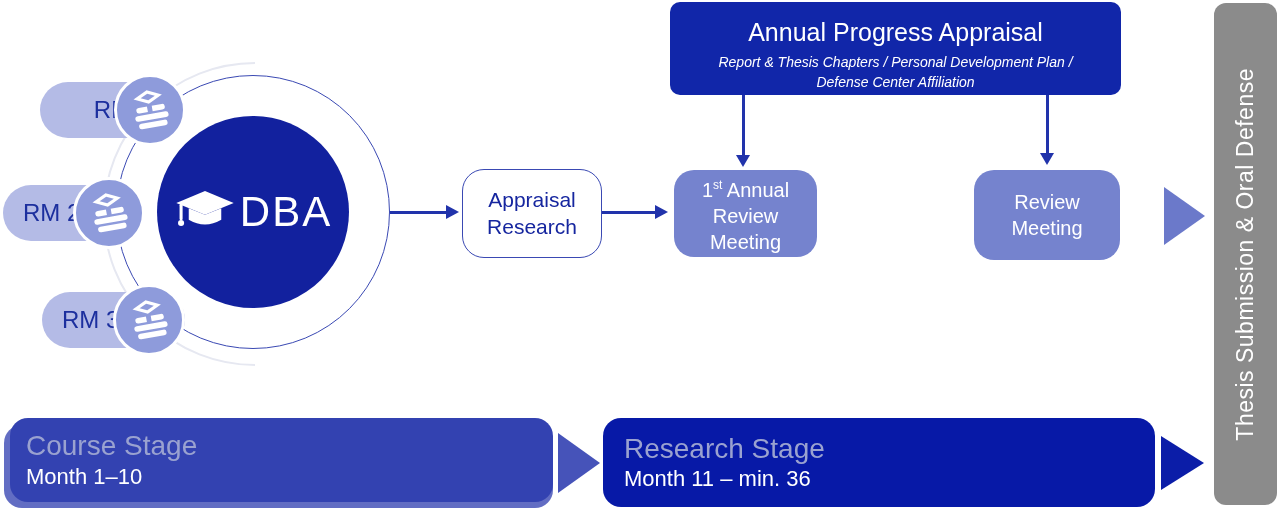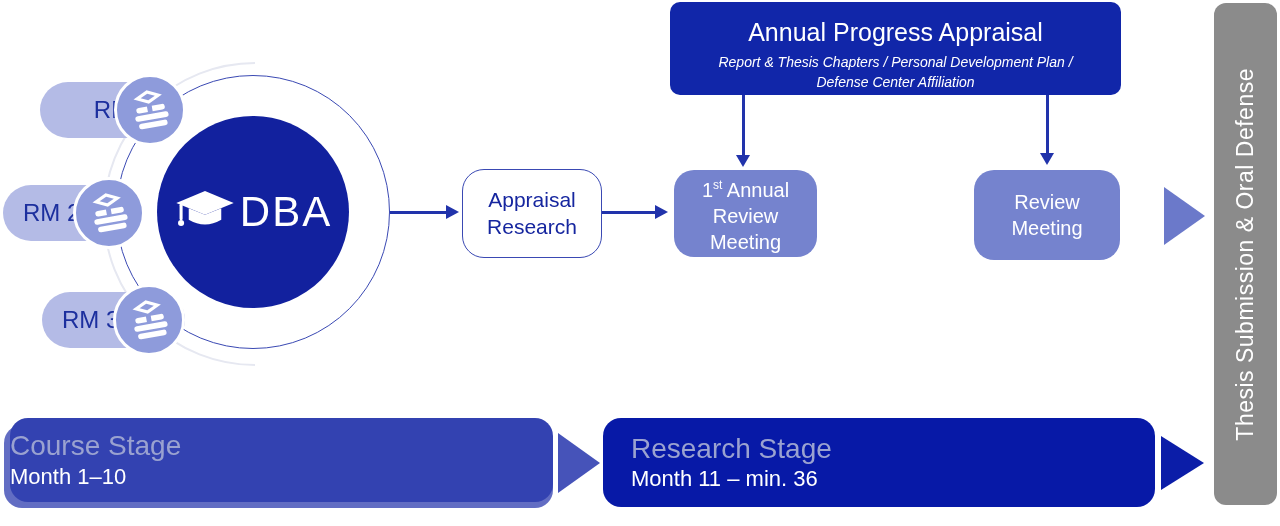--- a/index.html
+++ b/index.html
@@ -91,22 +91,22 @@
   }
 
   
   .course-shadow{left:4px;top:425px;width:549px;height:83px;background:var(--course_triangle);border-radius:18px;opacity:0.85;}
   .banner{
     border-radius:18px;display:flex;flex-direction:column;justify-content:center;
     box-sizing:border-box;gap:3px;
   }
   .banner-title{font-size:28px;color:var(--stage_title);line-height:1.1;}
   .banner-months{font-size:22px;color:#fff;line-height:1.1;}
-  .course-banner{left:10px;top:418px;width:543px;height:84px;background:var(--course_banner);}
-  .research-banner{left:603px;top:418px;width:552px;height:89px;background:var(--research_banner);padding-left:28px;}
+  .course-banner{left:10px;top:418px;width:543px;height:84px;background:var(--course_banner);padding-left:16px;}
+  .research-banner{left:603px;top:418px;width:552px;height:89px;background:var(--research_banner);padding-left:21px;}
   .course-tri{left:558px;top:433px;width:0;height:0;
     border-top:30px solid transparent;border-bottom:30px solid transparent;
     border-left:42px solid var(--course_triangle);}
   .research-tri{left:1161px;top:436px;width:0;height:0;
     border-top:27px solid transparent;border-bottom:27px solid transparent;
     border-left:43px solid var(--research_triangle);}
 </style>
 </head>
 <body>
 

